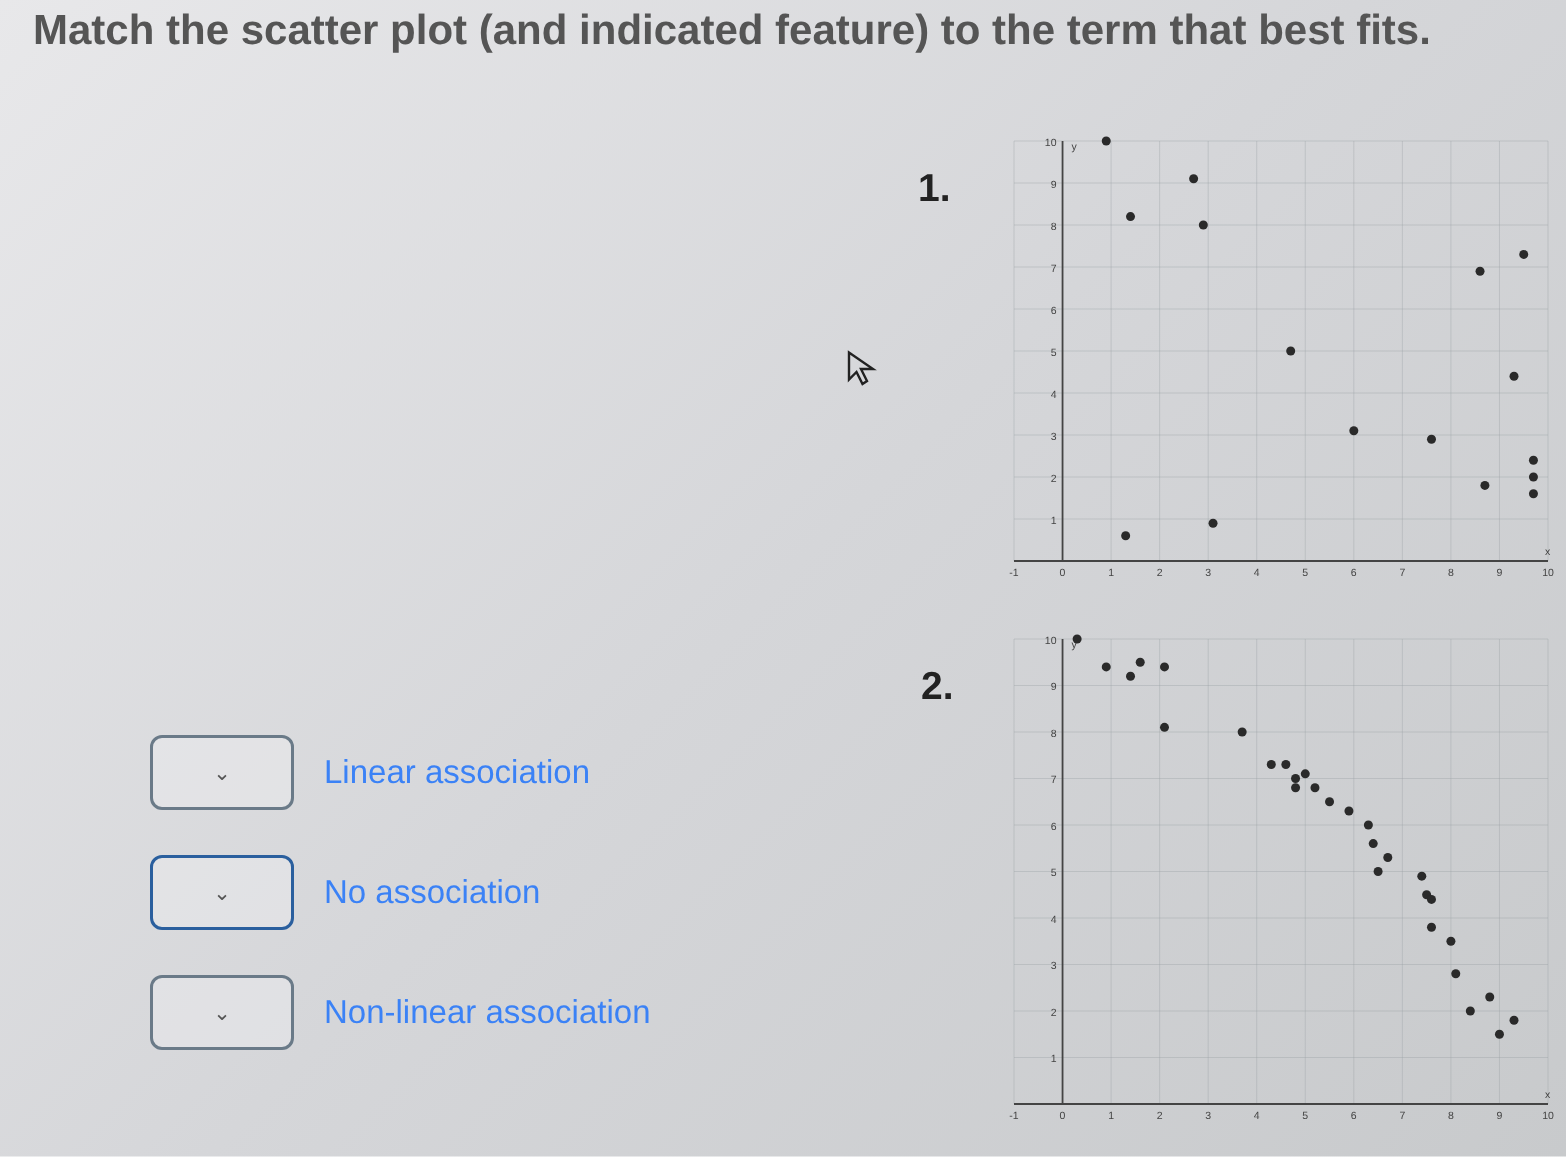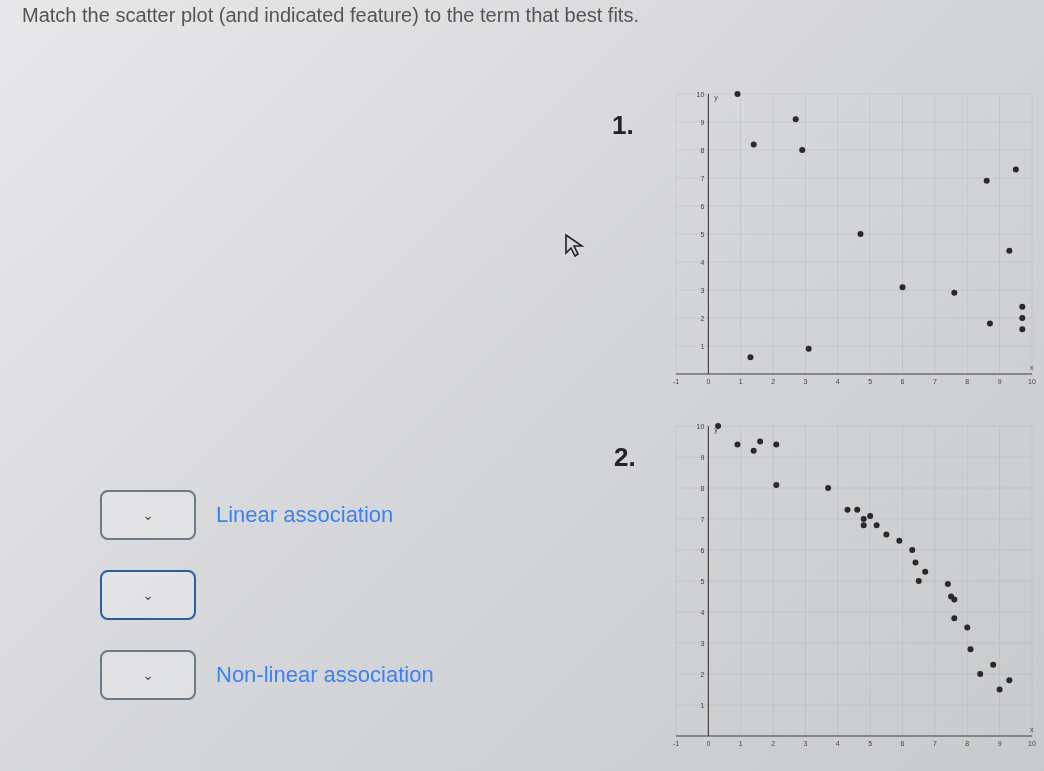--- a/index.html
+++ b/index.html
@@ -9,22 +9,23 @@
     font-family: -apple-system, BlinkMacSystemFont, "Segoe UI", Arial, sans-serif;
     background: linear-gradient(135deg, #e8e8ea 0%, #d5d6d9 50%, #c8cacc 100%);
     color: #3a3a3a;
     position: relative;
     overflow: hidden;
   }
   .question {
     position: absolute;
     top: 4px;
     left: 22px;
-    font-size: 20px;
+    font-size: 28px;
     color: #555;
+    font-weight: bold;
   }
   .dropdown-row {
     position: absolute;
     left: 100px;
     display: flex;
     align-items: center;
     gap: 20px;
   }
   .row1 { top: 490px; }
   .row2 { top: 570px; }
@@ -83,20 +84,21 @@
   <div class="select-box">
     <span class="chev">⌄</span>
   </div>
   <div class="opt-label">Linear association</div>
 </div>
 
 <div class="dropdown-row row2">
   <div class="select-box hl">
     <span class="chev">⌄</span>
   </div>
+  <div class="opt-label">No association</div>
 </div>
 
 <div class="dropdown-row row3">
   <div class="select-box">
     <span class="chev">⌄</span>
   </div>
   <div class="opt-label">Non-linear association</div>
 </div>
 
 <div class="plot-num n1">1.</div>

